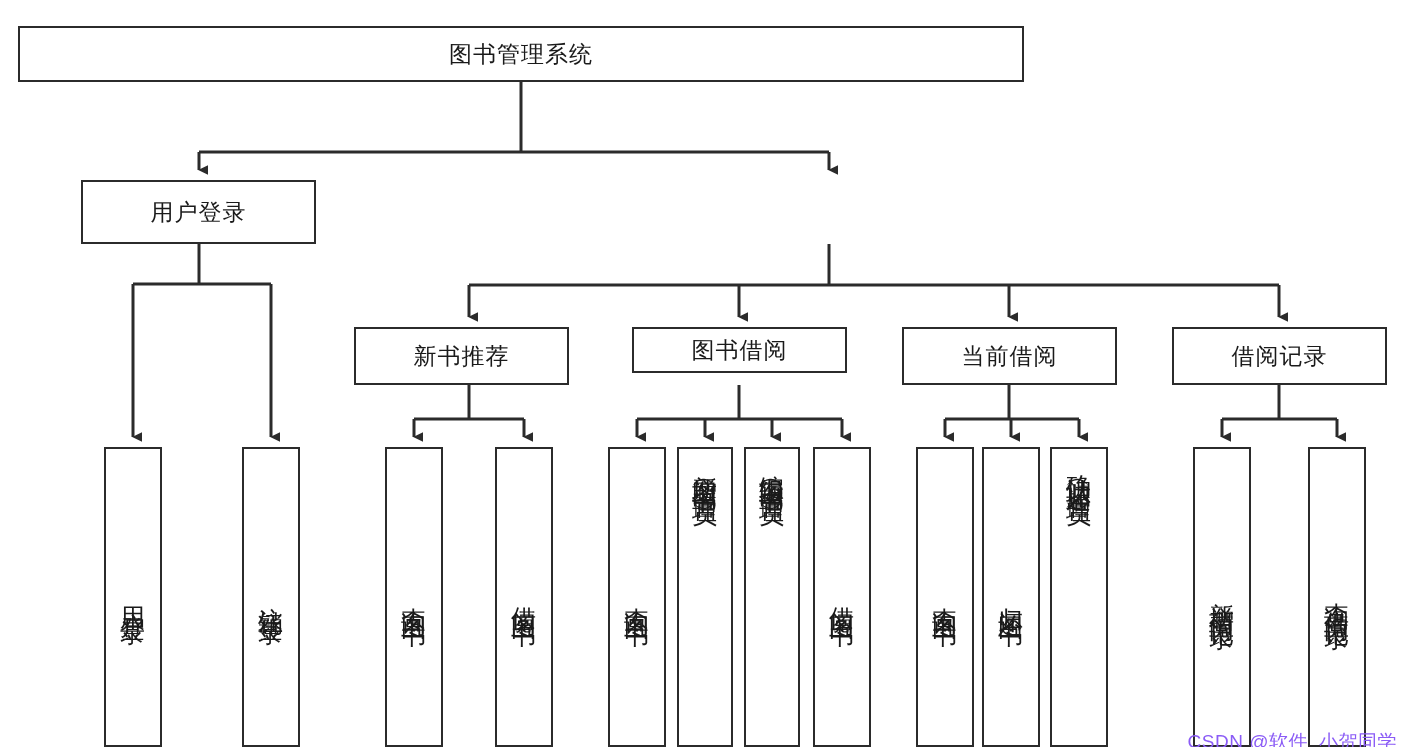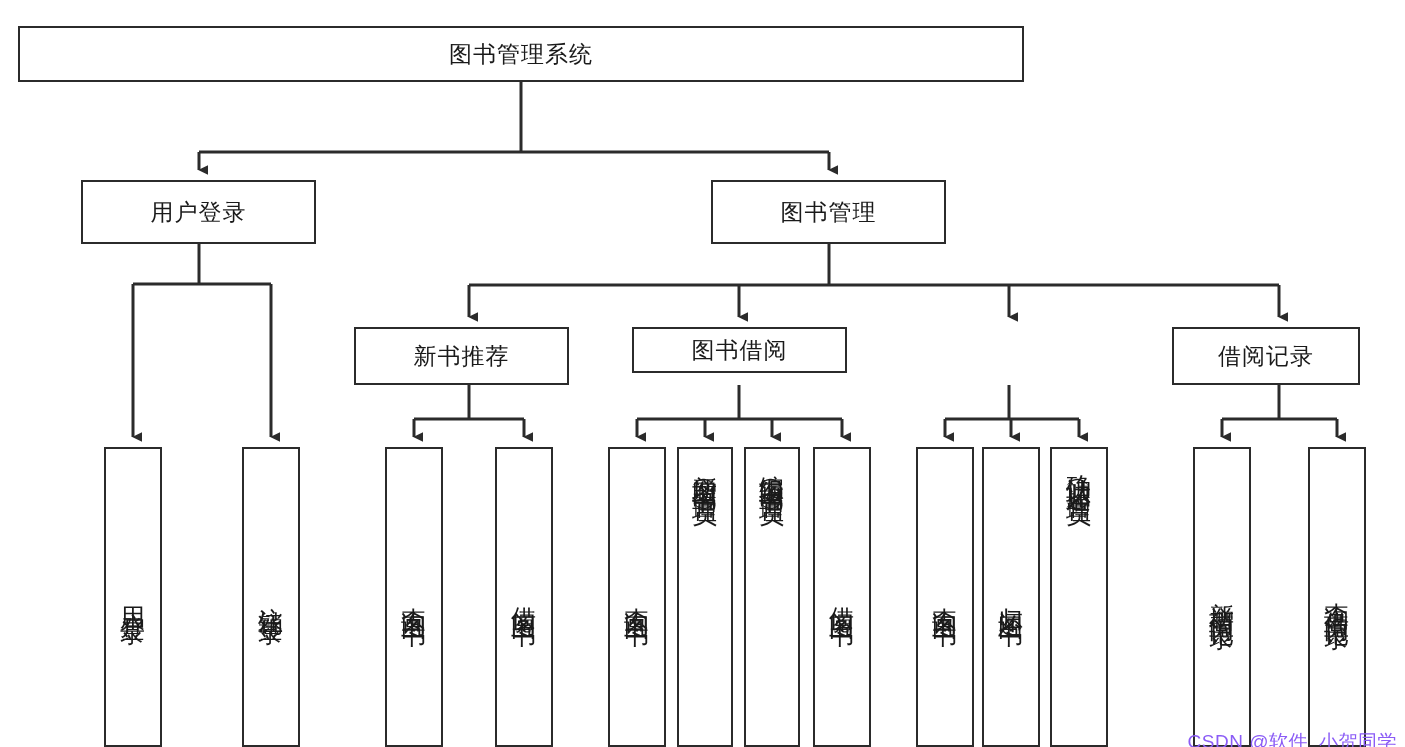--- a/index.html
+++ b/index.html
@@ -143,31 +143,31 @@
     </g>
   </svg>
 
   <div class="node" style="left:18px; top:14px; width:1006px; height:56px;">
     <span class="label">图书管理系统</span>
   </div>
 
   <div class="node" style="left:81px; top:168px; width:235px; height:64px;">
     <span class="label">用户登录</span>
   </div>
-  <div class="node" style="left:711px; top:168px; width:235px; height:64px;">
-    <span class="label">图书管理</span>
-  </div>
 
   <div class="node" style="left:354px; top:315px; width:215px; height:58px;">
     <span class="label">新书推荐</span>
   </div>
   <div class="node" style="left:632px; top:315px; width:215px; height:46px;">
     <span class="label">图书借阅</span>
   </div>
-  <div class="node" style="left:1172px; top:315px; width:188px; height:58px;">
+  <div class="node" style="left:902px; top:315px; width:215px; height:58px;">
+    <span class="label">当前借阅</span>
+  </div>
+  <div class="node" style="left:1172px; top:315px; width:215px; height:58px;">
     <span class="label">借阅记录</span>
   </div>
 
   <div class="node vertical" style="left:104px; top:435px; width:58px; height:300px;">
     <span class="label">用户登录</span>
   </div>
   <div class="node vertical" style="left:242px; top:435px; width:58px; height:300px;">
     <span class="label">注销登录</span>
   </div>
 

